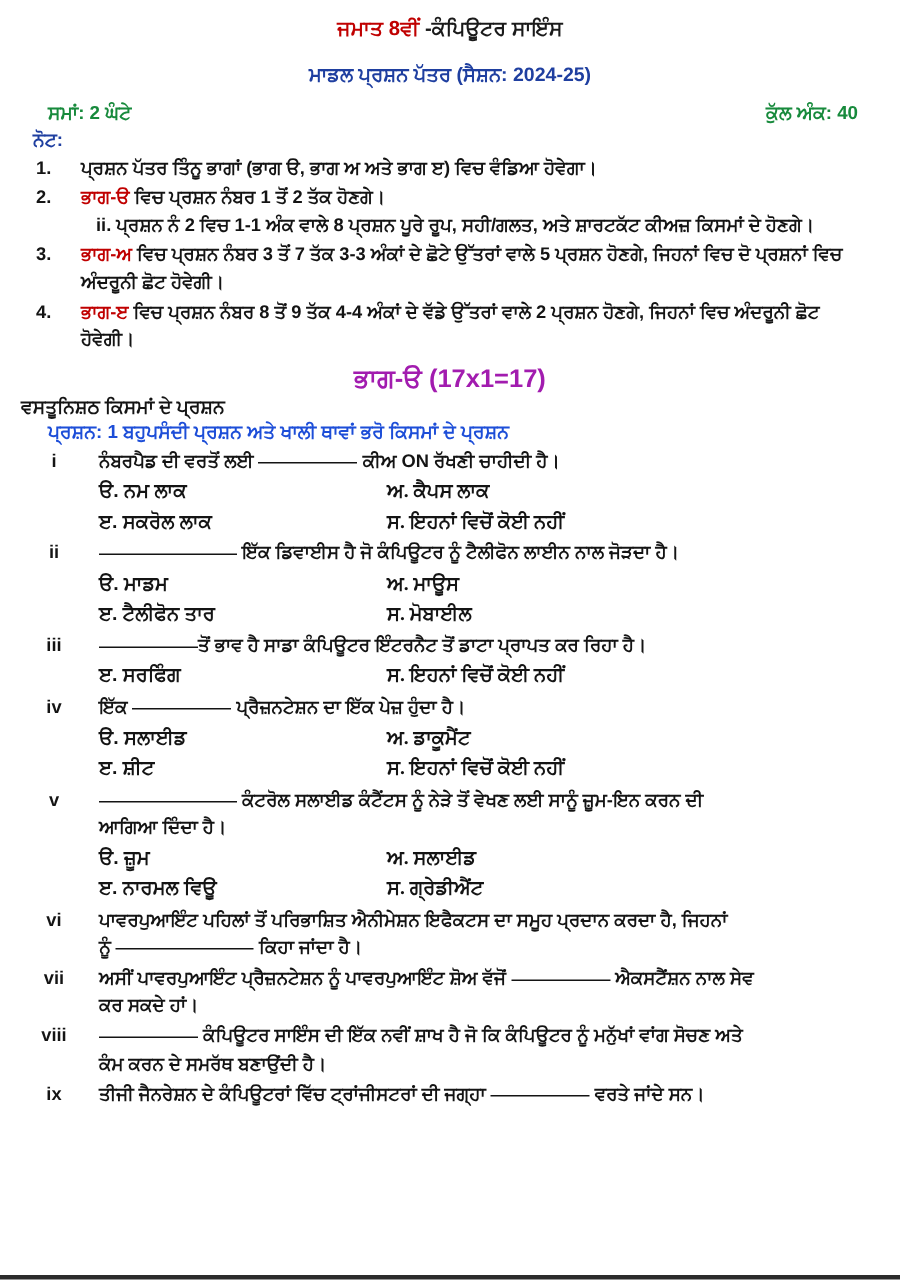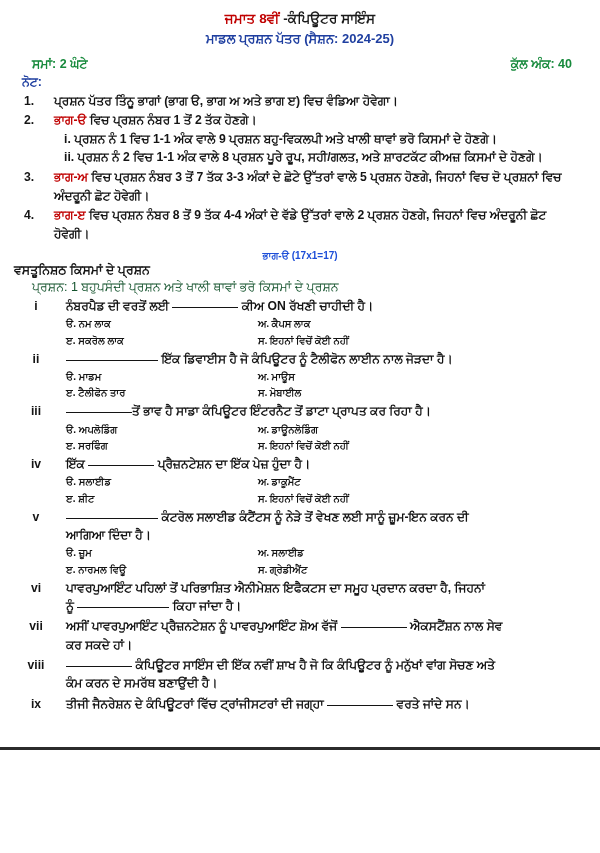--- a/index.html
+++ b/index.html
@@ -10,21 +10,21 @@
   body {
     width: 600px;
     height: 853px;
     font-family: "Liberation Sans", "DejaVu Sans", sans-serif;
     color: #141414;
     overflow: hidden;
     position: relative;
   }
   .page {
     width: 600px;
-    height: 750px;
+    height: 853px;
     box-sizing: border-box;
     padding: 10px 14px 0 14px;
     position: relative;
     border-radius: 10px;
   }
 
   
   .title-block {
     text-align: center;
     line-height: 1.35;
@@ -34,21 +34,21 @@
     font-weight: bold;
     letter-spacing: 0.1px;
   }
   .t-red   { color: #c00000; }
   .t-dark  { color: #1a1a1a; }
 
   .title-line-2 {
     font-size: 13px;
     font-weight: bold;
     color: #1f3fa0;
-    margin-top: 2px;
+    margin-top: 13px;
   }
 
   .meta-row {
     display: flex;
     justify-content: space-between;
     align-items: flex-start;
     margin-top: 9px;
     padding: 0 14px 0 18px;
   }
   .meta-item {
@@ -94,37 +94,37 @@
     font-weight: bold;
     line-height: 1.52;
     padding-left: 50px;
     color: #141414;
     padding-right: 6px;
   }
 
   
   .section-head {
     text-align: center;
-    font-size: 10px;
-    font-weight: bold;
-    color: #1d4ed8;
+    font-size: 17px;
+    font-weight: bold;
+    color: #a21caf;
     margin-top: 7px;
   }
   .section-sub {
     text-align: left;
     font-size: 12.5px;
     font-weight: bold;
     color: #141414;
     margin-top: 1px;
   }
 
   .q-lead {
     font-size: 12.5px;
-    font-weight: normal;
-    color: #14532d;
+    font-weight: bold;
+    color: #1d4ed8;
     margin-top: 2px;
     padding-left: 18px;
   }
 
   
   .qlist { margin-top: 1px; }
 
   .q-row {
     display: flex;
     align-items: flex-start;
@@ -156,21 +156,21 @@
     top: -2px;
   }
   .b-md { width: 66px; }
   .b-lg { width: 92px; }
 
   .opts {
     display: flex;
     margin-top: 1px;
   }
   .opt {
-    font-size: 10px;
+    font-size: 13px;
     font-weight: bold;
     color: #141414;
     line-height: 1.52;
   }
   .opt-a { flex: 0 0 192px; }
   .opt-b { flex: 1 1 auto; font-family: Liberation Serif, serif; }
 
   .bottom-rule {
     position: absolute;
     left: 0;
@@ -202,21 +202,20 @@
     <div class="note-row">
       <div class="note-num">1.</div>
       <div class="note-text"><span>ਪ੍ਰਸ਼ਨ ਪੱਤਰ ਤਿੰਨੂ ਭਾਗਾਂ (ਭਾਗ ੳ, ਭਾਗ ਅ ਅਤੇ ਭਾਗ ੲ) ਵਿਚ ਵੰਡਿਆ ਹੋਵੇਗਾ।</span></div>
     </div>
 
     <div class="note-row">
       <div class="note-num">2.</div>
       <div class="note-text"><span class="t-red">ਭਾਗ-ੳ</span><span> ਵਿਚ ਪ੍ਰਸ਼ਨ ਨੰਬਰ 1 ਤੋਂ 2 ਤੱਕ ਹੋਣਗੇ।</span></div>
     </div>
 
-    <div class="note-sub">i. ਪ੍ਰਸ਼ਨ ਨੰ 1 ਵਿਚ 1-1 ਅੰਕ ਵਾਲੇ 9 ਪ੍ਰਸ਼ਨ ਬਹੁ-ਵਿਕਲਪੀ ਅਤੇ ਖਾਲੀ ਥਾਵਾਂ ਭਰੋ ਕਿਸਮਾਂ ਦੇ ਹੋਣਗੇ।</div>
     <div class="note-sub">ii. ਪ੍ਰਸ਼ਨ ਨੰ 2 ਵਿਚ 1-1 ਅੰਕ ਵਾਲੇ 8 ਪ੍ਰਸ਼ਨ ਪੂਰੇ ਰੂਪ, ਸਹੀ/ਗਲਤ, ਅਤੇ ਸ਼ਾਰਟਕੱਟ ਕੀਅਜ਼ ਕਿਸਮਾਂ ਦੇ ਹੋਣਗੇ।</div>
 
     <div class="note-row">
       <div class="note-num">3.</div>
       <div class="note-text"><span class="t-red">ਭਾਗ-ਅ</span><span> ਵਿਚ ਪ੍ਰਸ਼ਨ ਨੰਬਰ 3 ਤੋਂ 7 ਤੱਕ 3-3 ਅੰਕਾਂ ਦੇ ਛੋਟੇ ਉੱਤਰਾਂ ਵਾਲੇ 5 ਪ੍ਰਸ਼ਨ ਹੋਣਗੇ, ਜਿਹਨਾਂ ਵਿਚ ਦੋ ਪ੍ਰਸ਼ਨਾਂ ਵਿਚ ਅੰਦਰੂਨੀ ਛੋਟ ਹੋਵੇਗੀ।</span></div>
     </div>
 
     <div class="note-row">
       <div class="note-num">4.</div>
       <div class="note-text"><span class="t-red">ਭਾਗ-ੲ</span><span> ਵਿਚ ਪ੍ਰਸ਼ਨ ਨੰਬਰ 8 ਤੋਂ 9 ਤੱਕ 4-4 ਅੰਕਾਂ ਦੇ ਵੱਡੇ ਉੱਤਰਾਂ ਵਾਲੇ 2 ਪ੍ਰਸ਼ਨ ਹੋਣਗੇ, ਜਿਹਨਾਂ ਵਿਚ ਅੰਦਰੂਨੀ ਛੋਟ ਹੋਵੇਗੀ।</span></div>
@@ -258,24 +257,20 @@
           <div class="opt opt-b">ਸ. ਮੋਬਾਈਲ</div>
         </div>
       </div>
     </div>
 
     <div class="q-row">
       <div class="q-rn">iii</div>
       <div class="q-body">
         <div class="q-stem"><span class="blank b-md"></span><span>ਤੋਂ ਭਾਵ ਹੈ ਸਾਡਾ ਕੰਪਿਊਟਰ ਇੰਟਰਨੈਟ ਤੋਂ ਡਾਟਾ ਪ੍ਰਾਪਤ ਕਰ ਰਿਹਾ ਹੈ।</span></div>
         <div class="opts">
-          <div class="opt opt-a">ੳ. ਅਪਲੋਡਿੰਗ</div>
-          <div class="opt opt-b">ਅ. ਡਾਊਨਲੋਡਿੰਗ</div>
-        </div>
-        <div class="opts">
           <div class="opt opt-a">ੲ. ਸਰਫਿੰਗ</div>
           <div class="opt opt-b">ਸ. ਇਹਨਾਂ ਵਿਚੋਂ ਕੋਈ ਨਹੀਂ</div>
         </div>
       </div>
     </div>
 
     <div class="q-row">
       <div class="q-rn">iv</div>
       <div class="q-body">
         <div class="q-stem"><span>ਇੱਕ </span><span class="blank b-md"></span><span> ਪ੍ਰੈਜ਼ਨਟੇਸ਼ਨ ਦਾ ਇੱਕ ਪੇਜ਼ ਹੁੰਦਾ ਹੈ।</span></div>

